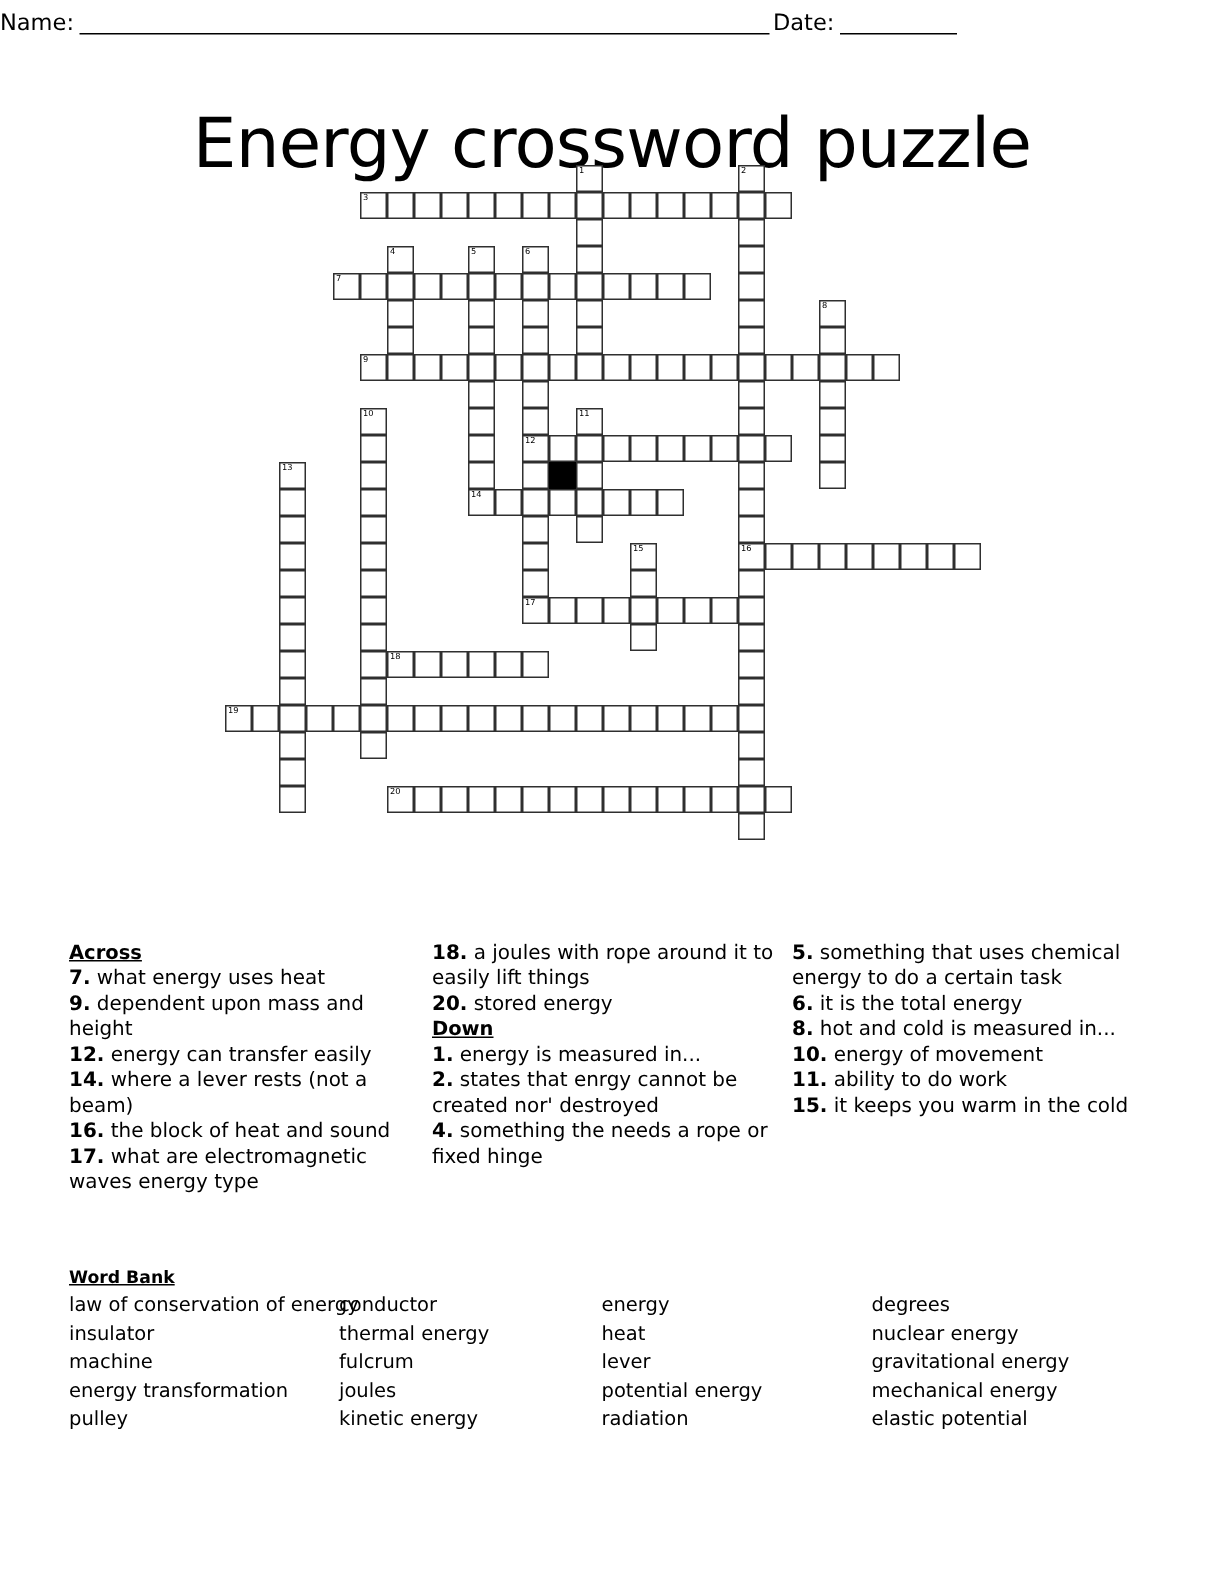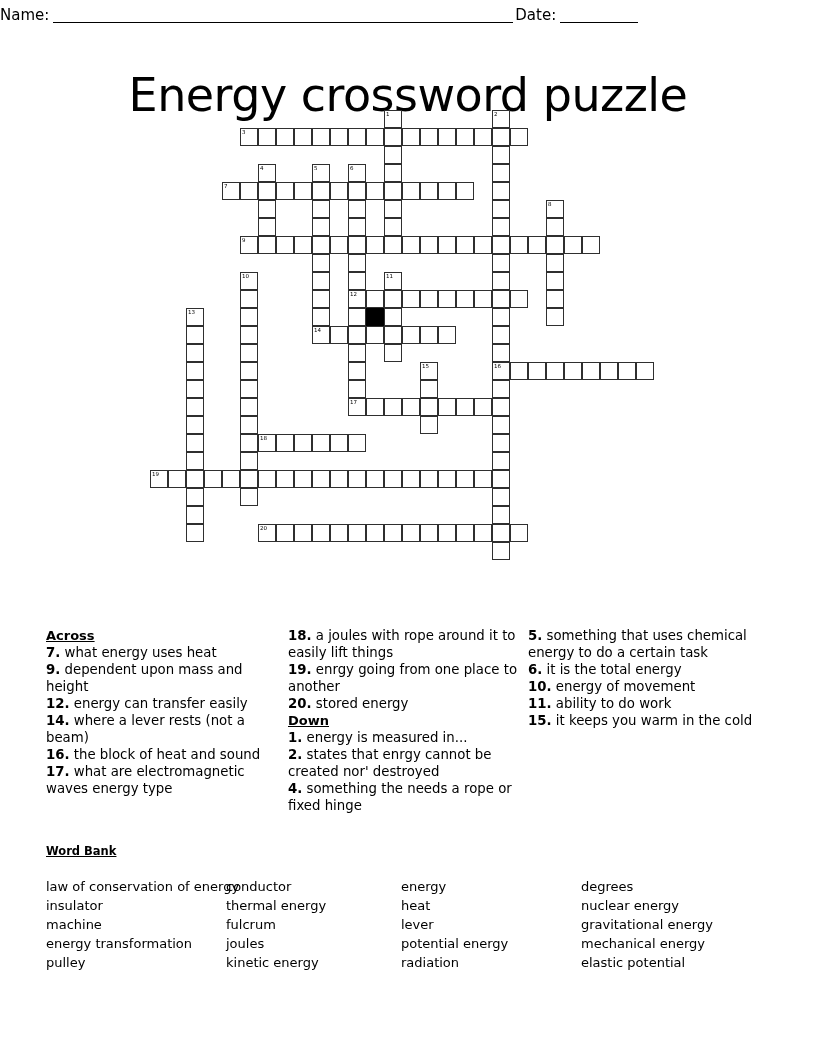--- a/index.html
+++ b/index.html
@@ -122,21 +122,21 @@
     position: absolute;
     left: 46px;
     top: 843px;
     width: 726px;
   }
   .wb-title {
     font-size: 11.5px;
     line-height: 16px;
     font-weight: bold;
     text-decoration: underline;
-    margin-bottom: 20px;
+    margin-bottom: 4px;
   }
   .wb-grid {
     display: grid;
     grid-template-columns: 180px 175px 180px 190px;
     row-gap: 3px;
   }
   .wb-item {
     font-size: 13px;
     line-height: 16px;
     white-space: nowrap;
@@ -411,34 +411,34 @@
         <p class="clue"><b>9.</b><span> dependent upon mass and height</span></p>
         <p class="clue"><b>12.</b><span> energy can transfer easily</span></p>
         <p class="clue"><b>14.</b><span> where a lever rests (not a beam)</span></p>
         <p class="clue"><b>16.</b><span> the block of heat and sound</span></p>
         <p class="clue"><b>17.</b><span> what are electromagnetic waves energy type</span></p>
       </div>
   </div>
   <div class="clue-col col2">
     <div id="clue-slot-a2">
         <p class="clue"><b>18.</b><span> a joules with rope around it to easily lift things</span></p>
-        <p class="clue"><b>19.</b><span> enrgy going from one place to another</span></p>
         <p class="clue"><b>20.</b><span> stored energy</span></p>
       </div>
     <div class="section-title">Down</div>
     <div id="clue-slot-d1">
         <p class="clue"><b>1.</b><span> energy is measured in...</span></p>
         <p class="clue"><b>2.</b><span> states that enrgy cannot be created nor' destroyed</span></p>
         <p class="clue"><b>4.</b><span> something the needs a rope or fixed hinge</span></p>
       </div>
   </div>
   <div class="clue-col col3">
     <div id="clue-slot-d2">
         <p class="clue"><b>5.</b><span> something that uses chemical energy to do a certain task</span></p>
         <p class="clue"><b>6.</b><span> it is the total energy</span></p>
+        <p class="clue"><b>8.</b><span> hot and cold is measured in...</span></p>
         <p class="clue"><b>10.</b><span> energy of movement</span></p>
         <p class="clue"><b>11.</b><span> ability to do work</span></p>
         <p class="clue"><b>15.</b><span> it keeps you warm in the cold</span></p>
       </div>
   </div>
 </div>
 
 <div id="wordbank">
   <div class="wb-title">Word Bank</div>
   <div class="wb-grid" id="wb-grid">

